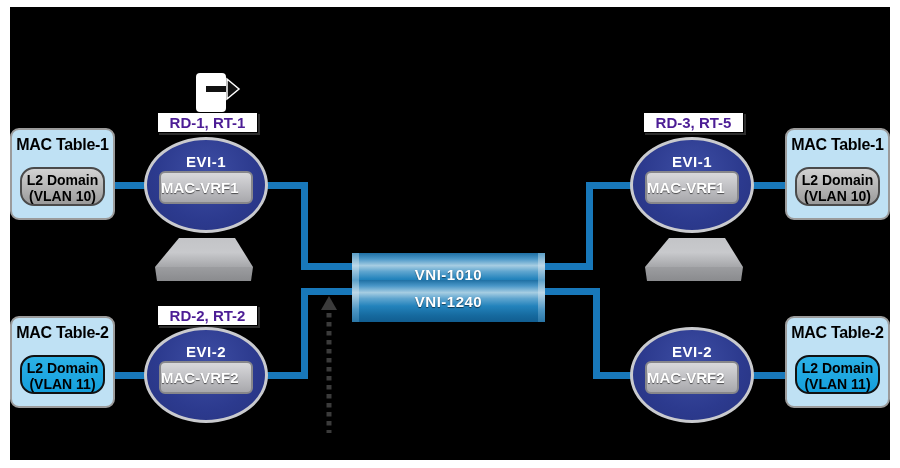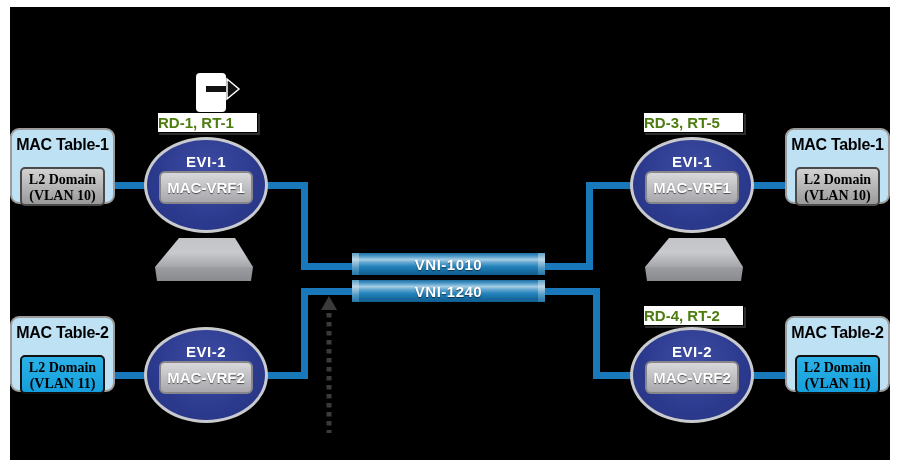--- a/index.html
+++ b/index.html
@@ -11,48 +11,48 @@
   }
   *{box-sizing:border-box;}
   body{margin:0;background:#fff;font-family:"Liberation Sans",sans-serif;}
   .stage{position:relative;width:900px;height:468px;background:var(--frame);overflow:hidden;}
   .canvas{position:absolute;left:10px;top:7px;width:880px;height:453px;background:var(--background);}
 
   .hline,.vline{position:absolute;background:var(--link-blue);}
   .hline{height:7px;}
   .vline{width:7px;}
 
-  .tube{position:absolute;left:352px;width:193px;height:22px;border-radius:2px;
+  .tube{position:absolute;left:352px;width:193px;height:42px;border-radius:2px;
     background:linear-gradient(180deg,#1e6fa3 0%,#4a97c8 14%,#a6cde2 30%,#5fa5cf 44%,#2383bc 62%,#166a9f 84%,#115d90 100%);
     display:flex;align-items:center;justify-content:center;}
   .tube::before,.tube::after{content:"";position:absolute;top:0;bottom:0;width:7px;
     background:linear-gradient(180deg,#5b9fc7,#bdd8e8 30%,#4e97c4 70%,#2a76a6);}
   .tube::before{left:0;}
   .tube::after{right:0;}
   .tube span{position:relative;color:#fff;font-weight:bold;font-size:15px;letter-spacing:.5px;
     text-shadow:0 1px 1px rgba(0,0,0,.55);}
 
   .evi{position:absolute;width:124px;height:96px;border-radius:50%;
     background:radial-gradient(ellipse at 50% 35%,#3d4da3 0%,#2c3a8e 60%,#27337f 100%);
     border:3px solid #c9cace;}
   .evi-title{text-align:center;margin-top:13px;color:#fff;font-weight:bold;font-size:15px;letter-spacing:.5px;}
   .vrf{position:absolute;left:50%;transform:translateX(-50%);top:31px;width:94px;height:33px;
     background:linear-gradient(180deg,#d8d8db,#a8a8ac);border:2px solid #87878b;border-radius:6px;
-    color:#fff;font-weight:bold;font-size:15px;text-align:center;line-height:29px;
+    color:#fff;font-weight:bold;font-size:15px;line-height:29px;
     text-shadow:0 1px 1px rgba(0,0,0,.6);}
 
   .rd-label{position:absolute;width:101px;height:21px;background:#fff;border:1px solid #000;
-    color:#4d7c0f;font-weight:bold;font-size:15px;text-align:left;line-height:19px;
+    color:#4c1d95;font-weight:bold;font-size:15px;text-align:center;line-height:19px;
     box-shadow:2px 2px 0 rgba(130,130,130,.35);}
 
-  .mac-table{position:absolute;width:105px;height:76px;background:var(--mac-table-fill);
+  .mac-table{position:absolute;width:105px;height:92px;background:var(--mac-table-fill);
     border:2px solid #9b9b9b;border-radius:9px;}
   .mac-table-title{text-align:center;margin-top:6px;font-weight:bold;font-size:16px;color:#000;letter-spacing:-.3px;}
-  .l2-domain{position:absolute;left:8px;right:8px;top:37px;height:39px;border-radius:5px;
-    text-align:center;font-weight:bold;font-size:14px;line-height:16px;padding-top:3px;color:#000;font-family:Liberation Serif, serif;}
+  .l2-domain{position:absolute;left:8px;right:8px;top:37px;height:39px;border-radius:14px;
+    text-align:center;font-weight:bold;font-size:14px;line-height:16px;padding-top:3px;color:#000;}
   .l2-domain.gray{background:linear-gradient(180deg,#d2d2d2,#9a9a9a);border:2px solid #4a4a4a;}
   .l2-domain.cyan{background:linear-gradient(180deg,#2cb1e6,#149fdc);border:2px solid #111;}
 
   .abs{position:absolute;}
 </style>
 </head>
 <body>
 
 <div class="stage">
   <div class="canvas"></div>
@@ -77,32 +77,32 @@
   <div class="tube" style="top:280px;">
     <span>VNI-1240</span>
   </div>
 
   <div class="rd-label" style="left:157px;top:112px;">RD-1, RT-1</div>
   <div class="evi" style="left:144px;top:137px;">
     <div class="evi-title">EVI-1</div>
     <div class="vrf">MAC-VRF1</div>
   </div>
 
+  <div class="rd-label" style="left:157px;top:305px;">RD-2, RT-2</div>
   <div class="evi" style="left:144px;top:327px;">
     <div class="evi-title">EVI-2</div>
     <div class="vrf">MAC-VRF2</div>
   </div>
 
   <div class="rd-label" style="left:643px;top:112px;">RD-3, RT-5</div>
   <div class="evi" style="left:630px;top:137px;">
     <div class="evi-title">EVI-1</div>
     <div class="vrf">MAC-VRF1</div>
   </div>
 
-  <div class="rd-label" style="left:643px;top:305px;">RD-4, RT-2</div>
   <div class="evi" style="left:630px;top:327px;">
     <div class="evi-title">EVI-2</div>
     <div class="vrf">MAC-VRF2</div>
   </div>
 
   <div class="mac-table" style="left:10px;top:128px;">
     <div class="mac-table-title">MAC Table-1</div>
     <div class="l2-domain gray">
       <div>L2 Domain</div>
       <div>(VLAN 10)</div>

